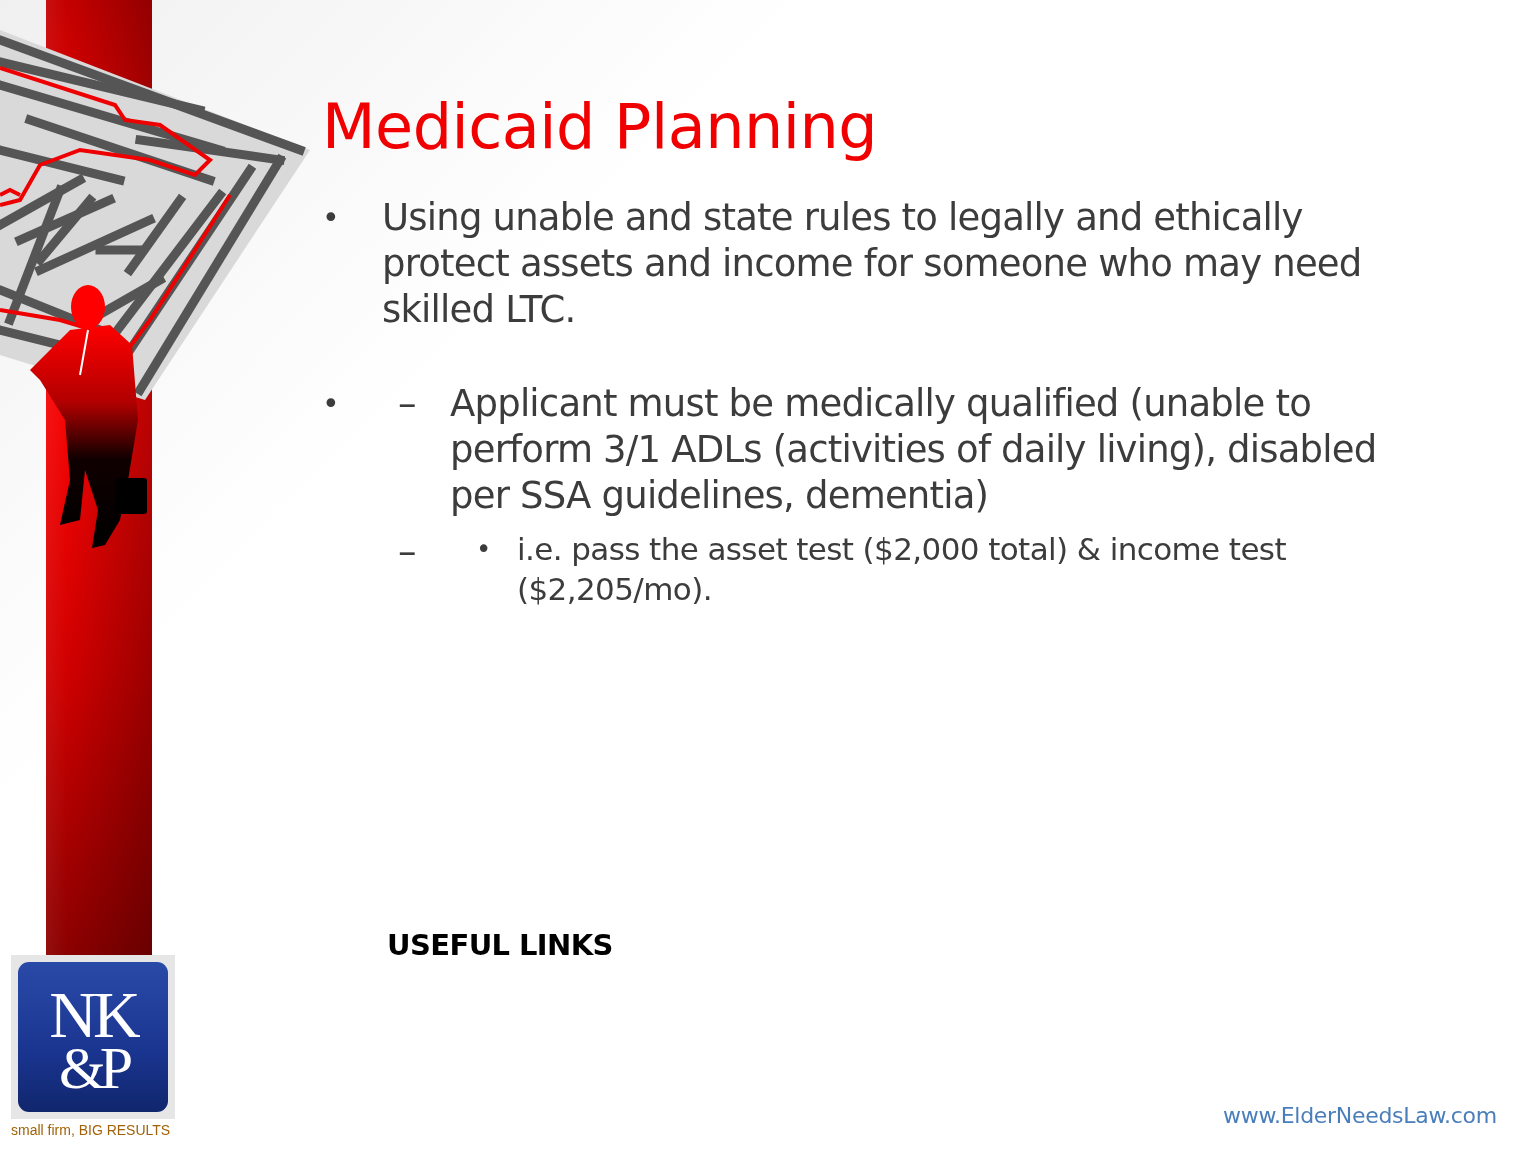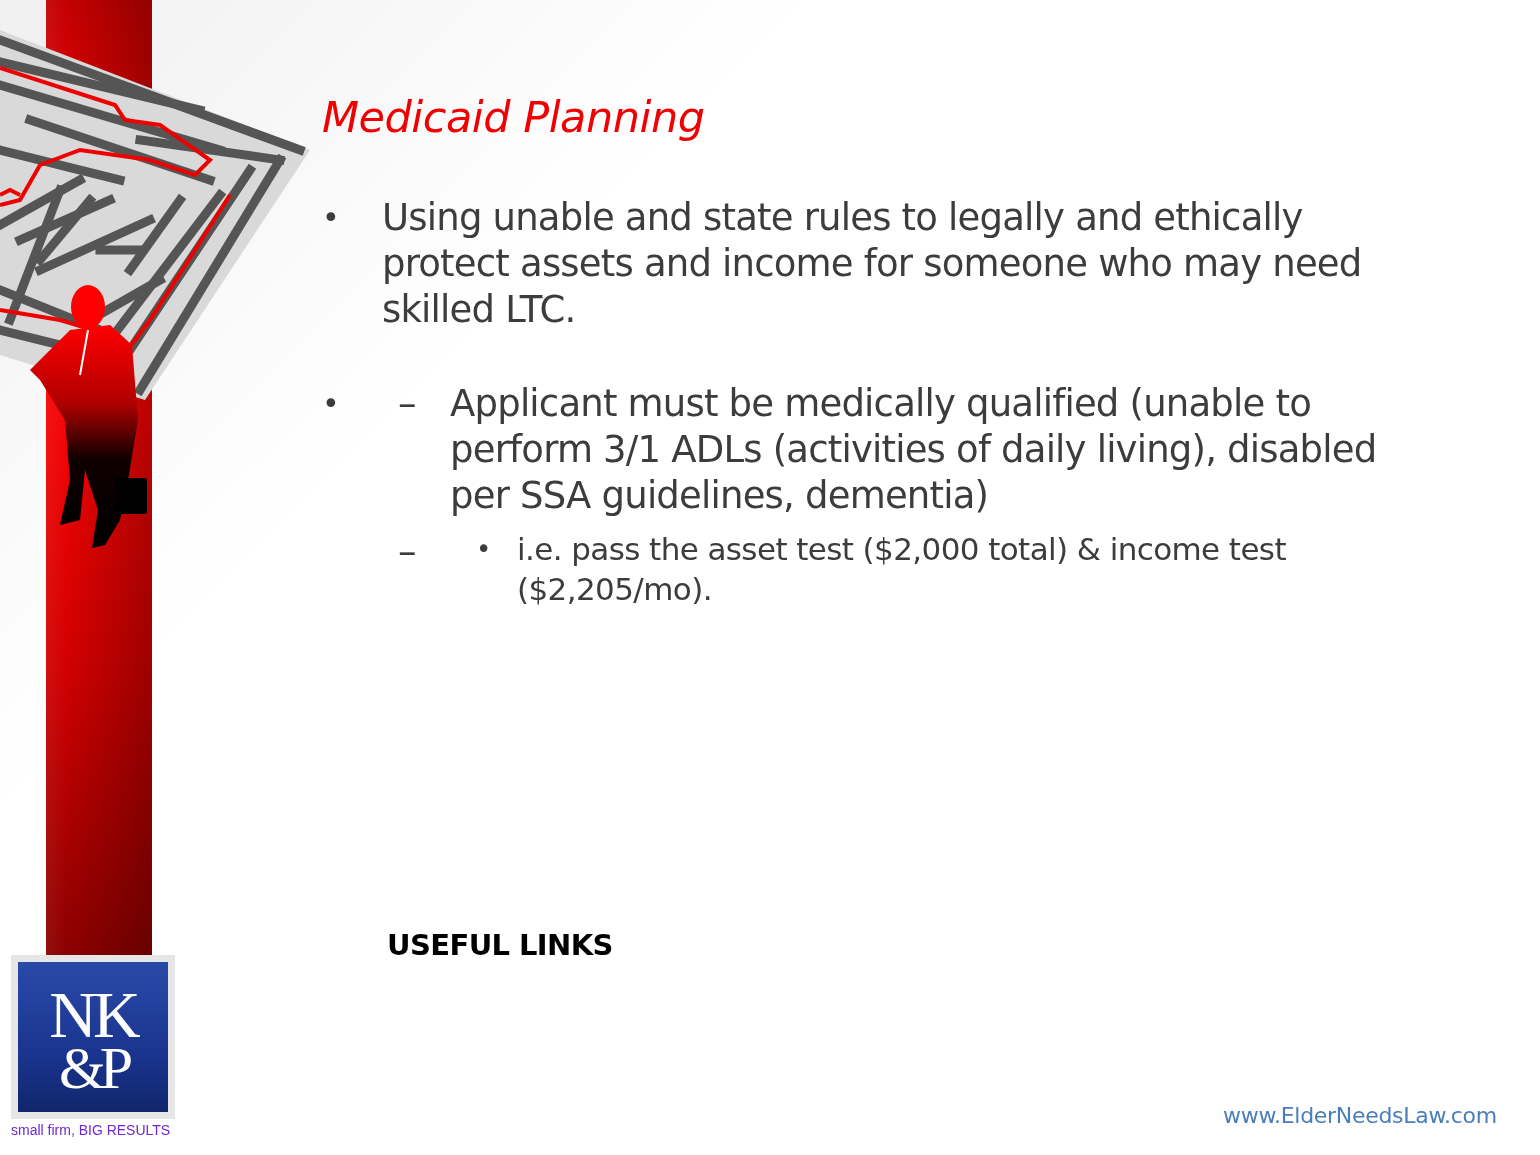--- a/index.html
+++ b/index.html
@@ -9,46 +9,46 @@
       font-family: "Liberation Sans", "DejaVu Sans", sans-serif;
     }
     .slide { position: absolute; left: 0; top: 0; width: 1540px; height: 1155px;
       background: linear-gradient(135deg, #f0f0f0 0%, #ffffff 30%, #ffffff 100%); }
     .stripe { position: absolute; left: 46px; top: 0; width: 106px; height: 960px;
       background: linear-gradient(180deg, #c40000 0%, #ff0505 35%, #d00000 70%, #8a0000 100%); }
     .stripe::after { content: ""; position: absolute; left: 0; top: 0; width: 100%; height: 100%;
       background: linear-gradient(90deg, rgba(255,255,255,0.06) 0%, rgba(0,0,0,0) 20%, rgba(0,0,0,0.25) 100%); }
     .maze { position: absolute; left: 0; top: 0; width: 320px; height: 560px; }
     .title { position: absolute; left: 322px; top: 96px; margin: 0;
-      font-family: "DejaVu Sans", sans-serif; font-weight: normal; font-size: 43px; line-height: 1;
-      color: #f00000; letter-spacing: -0.5px; font-style: italic; }
+      font-family: "DejaVu Sans", sans-serif; font-weight: normal; font-size: 62px; line-height: 1;
+      color: #f00000; letter-spacing: -0.5px; }
     .content { position: absolute; left: 322px; top: 195px; width: 1080px; color: #3c3c3c;
       font-family: "DejaVu Sans", sans-serif; }
     .b1 { position: relative; padding-left: 60px; font-size: 37px; line-height: 46px; letter-spacing: -0.8px; }
     .b1 .dot { position: absolute; left: 0; top: 0; font-size: 30px; }
     .b1 + .b1 { margin-top: 48px; }
     .b2 { position: relative; padding-left: 128px; font-size: 37px; line-height: 46px; letter-spacing: -0.8px; margin-top: 10px; }
     .b2 .dash { position: absolute; left: 76px; top: 0; }
     .b3 { position: relative; padding-left: 195px; font-size: 31px; line-height: 40px; letter-spacing: -0.6px; margin-top: 6px; }
     .b3 .dot { position: absolute; left: 154px; top: 0; font-size: 26px; }
     .links { position: absolute; left: 375px; top: 922px; font-family: "DejaVu Sans", sans-serif;
       font-size: 29px; line-height: 46px; color: #000; letter-spacing: -0.6px; margin-left: 12px; }
     .links .head { font-weight: bold; }
     .links a { color: #0000ee; text-decoration: underline; }
     .logo { position: absolute; left: 11px; top: 955px; width: 164px; height: 164px; background: #e6e6e6; }
     .logo .inner { position: absolute; left: 7px; top: 7px; width: 150px; height: 150px;
-      background: linear-gradient(180deg, #2a4aa8 0%, #1a3590 60%, #10266c 100%); }
+      background: linear-gradient(180deg, #2a4aa8 0%, #1a3590 60%, #10266c 100%); border-radius: 11px; }
     .logo .nk { position: absolute; left: 0; top: 20px; width: 150px; text-align: center;
       font-family: "Liberation Serif", "DejaVu Serif", serif; color: #fff; font-size: 66px; line-height: 1;
       letter-spacing: -4px; }
     .logo .ap { position: absolute; left: 0; top: 76px; width: 150px; text-align: center;
       font-family: "Liberation Serif", "DejaVu Serif", serif; color: #fff; font-size: 60px; line-height: 1;
       letter-spacing: -6px; }
     .tagline { position: absolute; left: 11px; top: 1122px; font-family: "Liberation Sans", sans-serif;
-      font-size: 14px; color: #6d28d9; }
+      font-size: 14px; color: #a16207; }
     .website { position: absolute; left: 1223px; top: 1103px; font-family: "DejaVu Sans", sans-serif;
       font-size: 22px; color: #4a7ebb; letter-spacing: -0.3px; }
   </style>
 </head>
 <body>
 
 <div class="slide"></div>
 
 <div class="stripe"></div>
 

